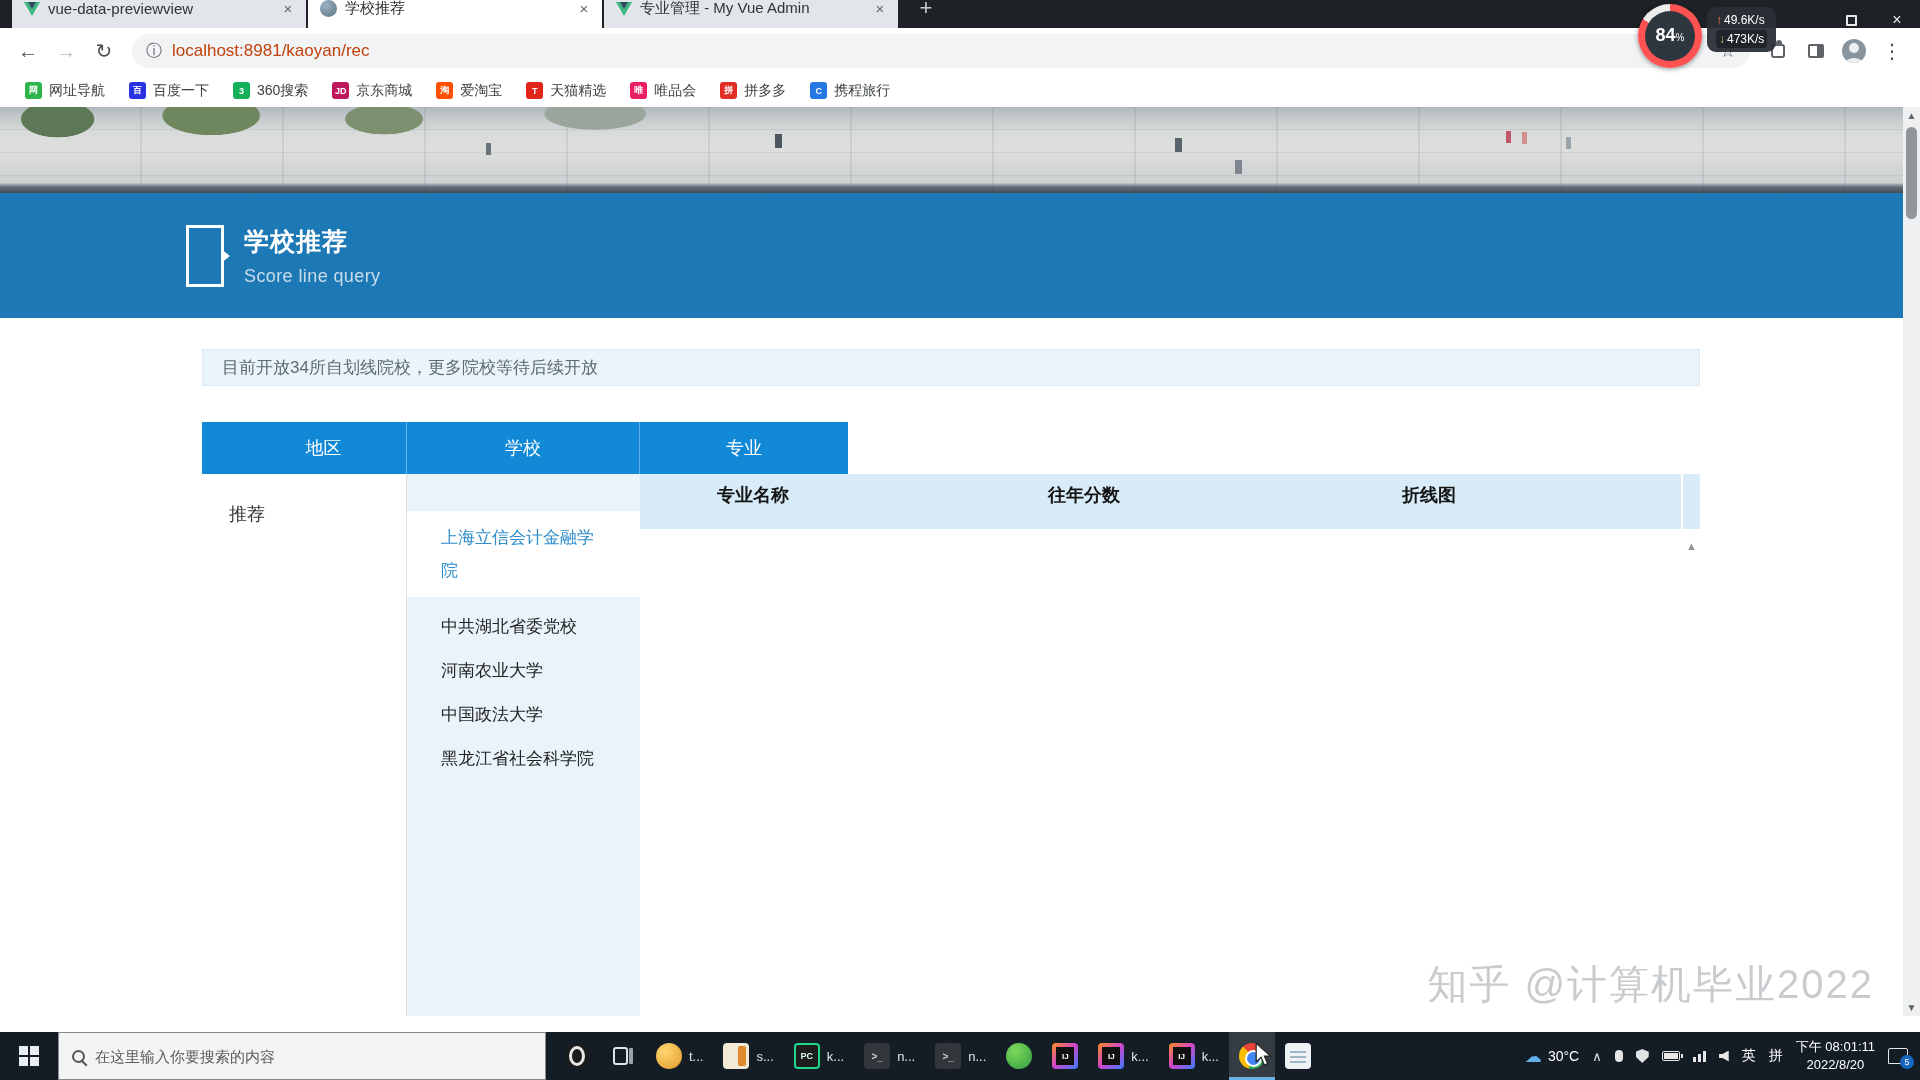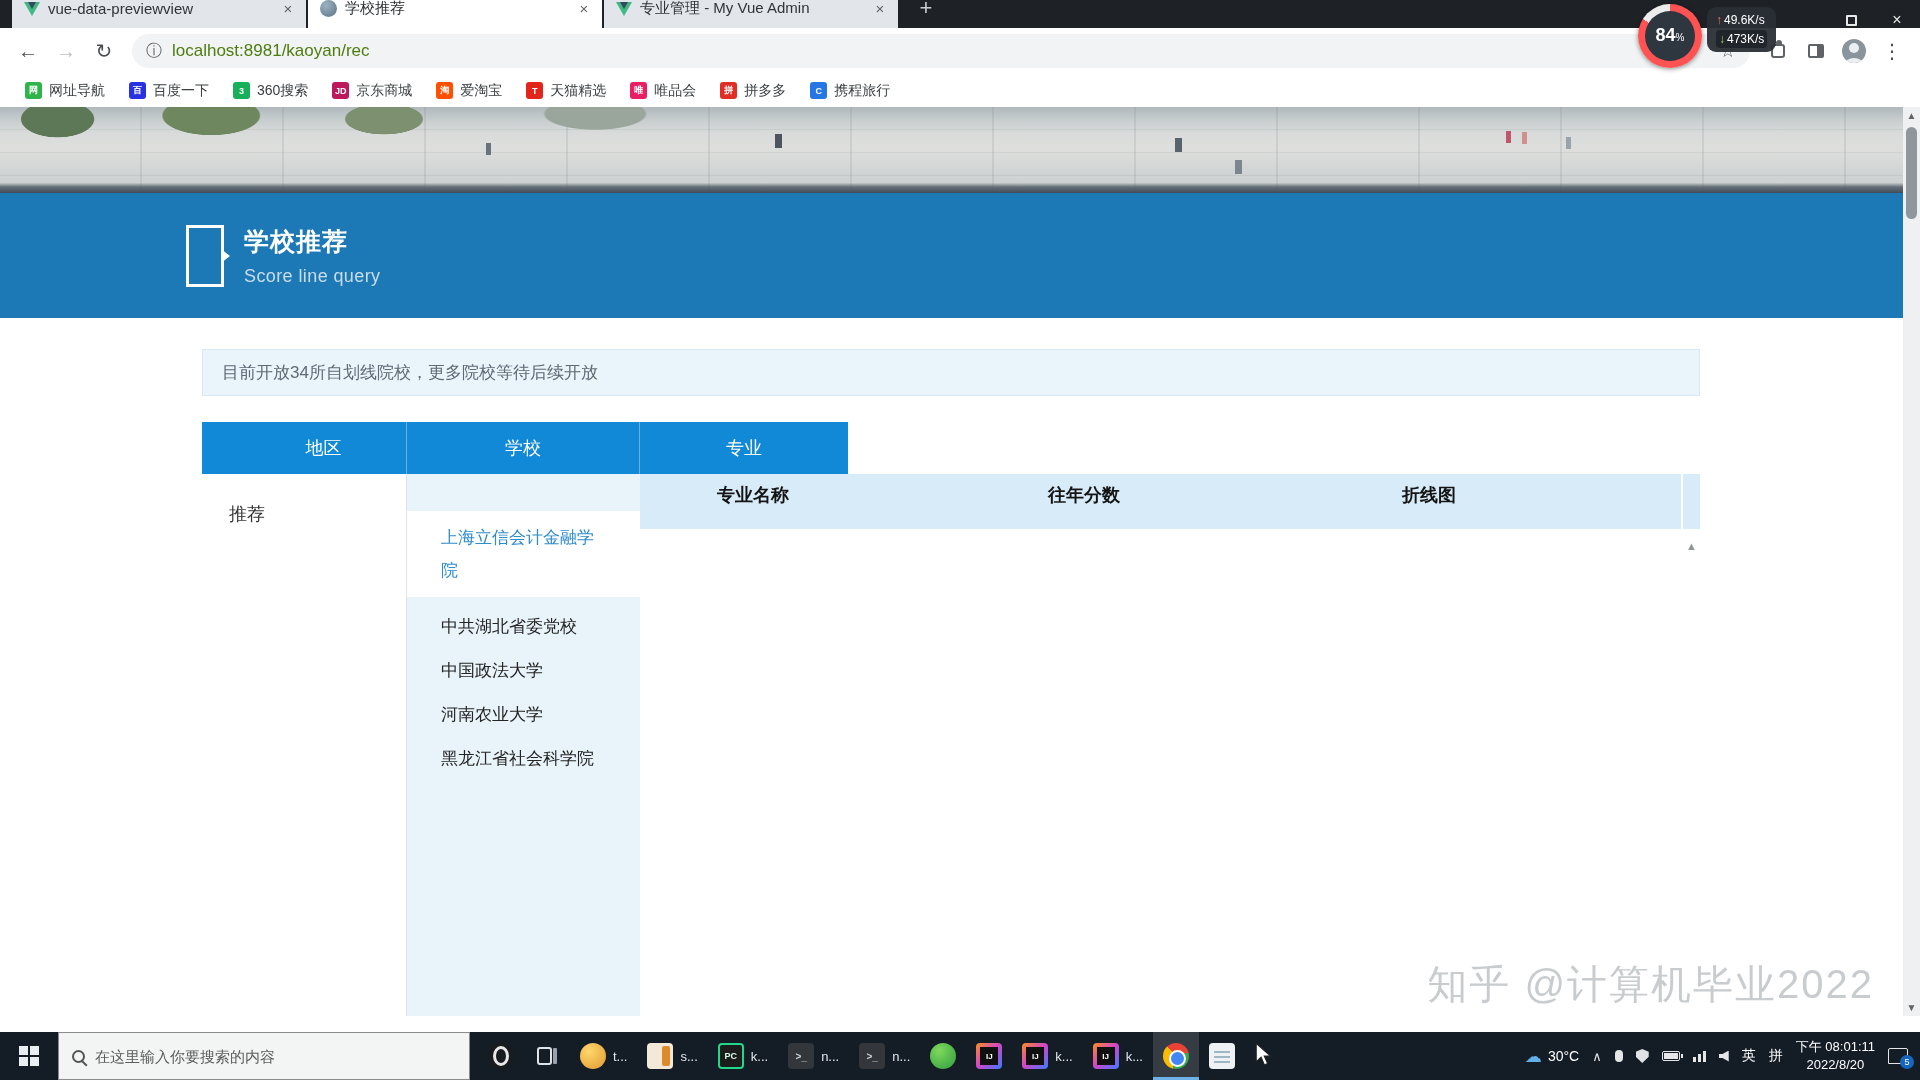--- a/index.html
+++ b/index.html
@@ -28,21 +28,21 @@
   .restore-glyph { width:11px; height:11px; border:2px solid #e8e8e8; border-radius:1px; }
 
   
   .navbar { height:46px; background:#fff; display:flex; align-items:center; padding:0 10px; gap:2px; }
   .nav-icon { width:36px; height:36px; border-radius:50%; display:flex; align-items:center; justify-content:center;
               font-size:20px; color:#4a4d52; flex:none; }
   .nav-icon.disabled { color:#b9bdc1; }
   .omnibox { flex:1; height:34px; background:#f1f3f4; border-radius:17px; display:flex; align-items:center;
              padding:0 14px; gap:10px; margin:0 8px; min-width:0; }
   .omni-info { color:#5f6368; font-size:16px; flex:none; }
-  .omni-input { flex:1; border:none; background:transparent; font-size:17px; color:#4d7c0f; outline:none; font-family:inherit; }
+  .omni-input { flex:1; border:none; background:transparent; font-size:17px; color:#c2410c; outline:none; font-family:inherit; }
   .omni-star { color:#5f6368; font-size:18px; flex:none; }
   .i-ext { width:14px; height:14px; border:2px solid #5f6368; border-radius:3px; position:relative; }
   .i-ext::after { content:""; position:absolute; top:-6px; left:3px; width:6px; height:6px; border-radius:50%; background:#5f6368; }
   .i-panel { width:16px; height:14px; border:2px solid #5f6368; border-radius:2px; position:relative; }
   .i-panel::after { content:""; position:absolute; right:0; top:0; bottom:0; width:5px; background:#5f6368; }
   .i-avatar { width:24px; height:24px; border-radius:50%; background:#8a949c; position:relative; overflow:hidden; }
   .i-avatar::before { content:""; position:absolute; left:7px; top:4px; width:10px; height:10px; border-radius:50%; background:#eceff1; }
   .i-avatar::after { content:""; position:absolute; left:3px; bottom:-7px; width:18px; height:12px; border-radius:50%; background:#eceff1; }
 
   
@@ -71,21 +71,21 @@
                 -270px 30px 0 1px #7d868e, 60px 6px 0 #9aa3aa; }
 
   .band { height:125px; background:#1d79b5; display:flex; align-items:center; padding-left:186px; gap:20px; }
   .plaque { width:38px; height:62px; border:3px solid #fff; position:relative; flex:none; }
   .plaque::after { content:""; position:absolute; right:-9px; top:50%; margin-top:-7px;
     border-top:7px solid transparent; border-bottom:7px solid transparent; border-left:9px solid #fff; }
   .band-title { font-size:25px; font-weight:bold; color:#fff; letter-spacing:1px; }
   .band-sub { font-size:18px; color:#c9dcea; margin-top:8px; letter-spacing:.4px; }
 
   .page { position:relative; height:698px; background:#fff; overflow:hidden; }
-  .notice { position:absolute; left:202px; top:31px; width:1498px; height:47px; background:#eaf4fb;
+  .notice { position:absolute; left:202px; top:31px; width:1498px; height:37px; background:#eaf4fb;
             border:1px solid #d9eaf6; display:flex; align-items:center; padding-left:19px; font-size:17px; color:#5e6a74; }
   .ftabs { position:absolute; left:202px; top:104px; height:52px; display:flex; }
   .ftab { background:#1189d6; color:#fff; font-size:18px; display:flex; align-items:center; justify-content:center; }
   .ftab.w1 { width:205px; border-right:1px solid rgba(255,255,255,.35);padding-left:39px; }
   .ftab.w2 { width:233px; border-right:1px solid rgba(255,255,255,.35); }
   .ftab.w3 { width:208px; }
 
   .region-col { position:absolute; left:202px; top:156px; width:205px; bottom:0; background:#fff;
                 border-right:1px solid #e2e2e2; padding:28px 0 0 27px; }
   .region-item { font-size:18px; color:#333; }
@@ -113,21 +113,21 @@
   .vs-arrow { height:17px; width:100%; font-size:10px; color:#5f6468; display:flex; align-items:center; justify-content:center; }
   .vs-thumb { width:11px; height:92px; background:#8f969c; border-radius:6px; margin-top:3px; }
   .vs-spacer { flex:1; }
 
   
   .taskbar { position:absolute; left:0; bottom:0; width:1920px; height:48px; background:#141c26;
              display:flex; align-items:stretch; z-index:40; }
   .tb-start { width:58px; display:flex; align-items:center; justify-content:center; }
   .win-logo { display:grid; grid-template-columns:9px 9px; grid-template-rows:9px 9px; gap:2px; }
   .win-logo b { background:#e8eef2; }
-  .tb-search { width:412px; background:#f3f4f4; border:1px solid #8a8a8a; display:flex; align-items:center;
+  .tb-search { width:488px; background:#f3f4f4; border:1px solid #8a8a8a; display:flex; align-items:center;
                gap:10px; padding:0 13px; }
   .i-mag { width:13px; height:13px; border:2px solid #555; border-radius:50%; position:relative; flex:none; }
   .i-mag::after { content:""; position:absolute; right:-5px; bottom:-3px; width:8px; height:2px; background:#555; transform:rotate(45deg); }
   .tb-search-input { border:none; background:transparent; font-size:15px; color:#3c3c3c; outline:none; flex:1; font-family:inherit; }
   .tb-search-input::placeholder { color:#5c5c5c; }
   .tb-apps { display:flex; align-items:stretch; margin-left:8px; }
   .tb-app { display:flex; align-items:center; gap:7px; padding:0 10px; font-size:13px; color:#e3e6e9; }
   .tb-app .lbl { white-space:nowrap; overflow:hidden; max-width:30px; }
   .tb-app.active { background:rgba(255,255,255,.14); box-shadow:inset 0 -3px 0 #6cb2e8; }
   .ticon { width:26px; height:26px; border-radius:4px; display:flex; align-items:center; justify-content:center;
@@ -299,22 +299,22 @@
         <div class="ftab w3">专业</div>
       </div>
 
       <div class="region-col">
         <div class="region-item">推荐</div>
       </div>
 
       <div class="school-col">
         <div class="school-item selected">上海立信会计金融学院</div>
         <div class="school-item">中共湖北省委党校</div>
+        <div class="school-item">河南农业大学</div>
         <div class="school-item">中国政法大学</div>
-        <div class="school-item">河南农业大学</div>
         <div class="school-item">黑龙江省社会科学院</div>
       </div>
 
       <div class="thead">
         <span class="th th1">专业名称</span>
         <span class="th th2">往年分数</span>
         <span class="th th3">折线图</span>
       </div>
       <div class="thead-gutter"></div>
       <div class="tbody"></div>

